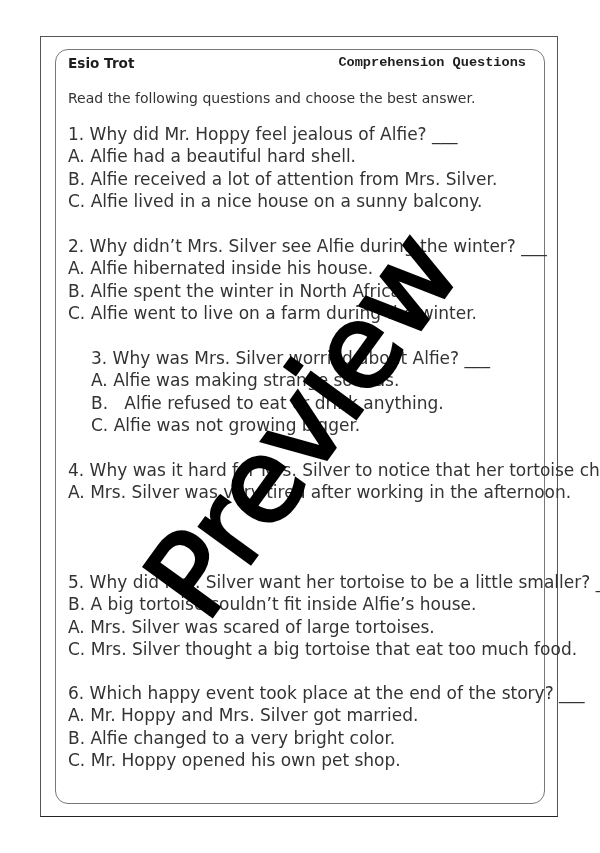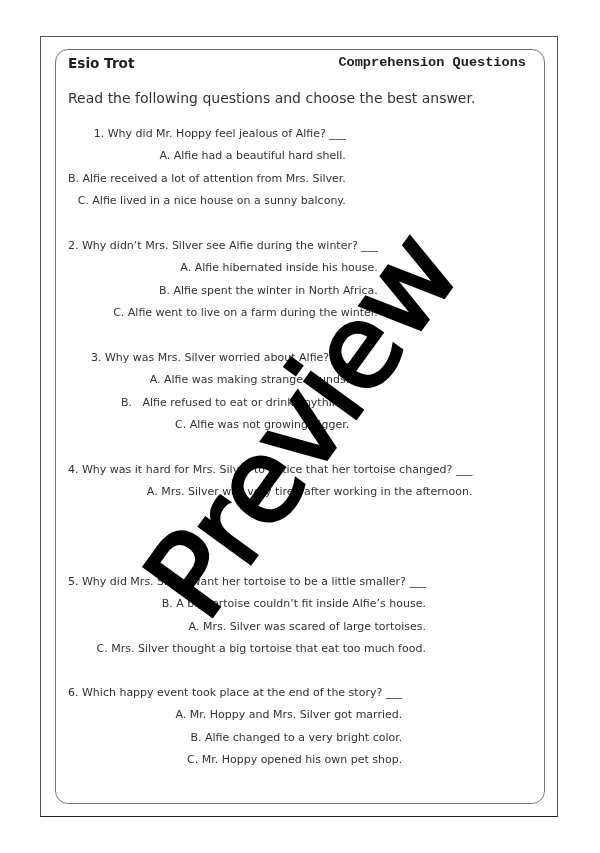--- a/index.html
+++ b/index.html
@@ -62,24 +62,23 @@
       position: absolute;
       left: 68px;
       top: 90px;
       font-size: 14px;
       white-space: pre;
       color: #333;
     }
     .question-block {
       position: absolute;
       left: 68px;
-      font-size: 11px;
+      font-size: 17px;
       line-height: 22.4px;
       color: #333;
-      text-align: right;
     }
     .q-line {
       white-space: pre;
       display: block;
       height: 22.4px;
     }
     .watermark {
       position: absolute;
       left: 302px;
       top: 425px;

